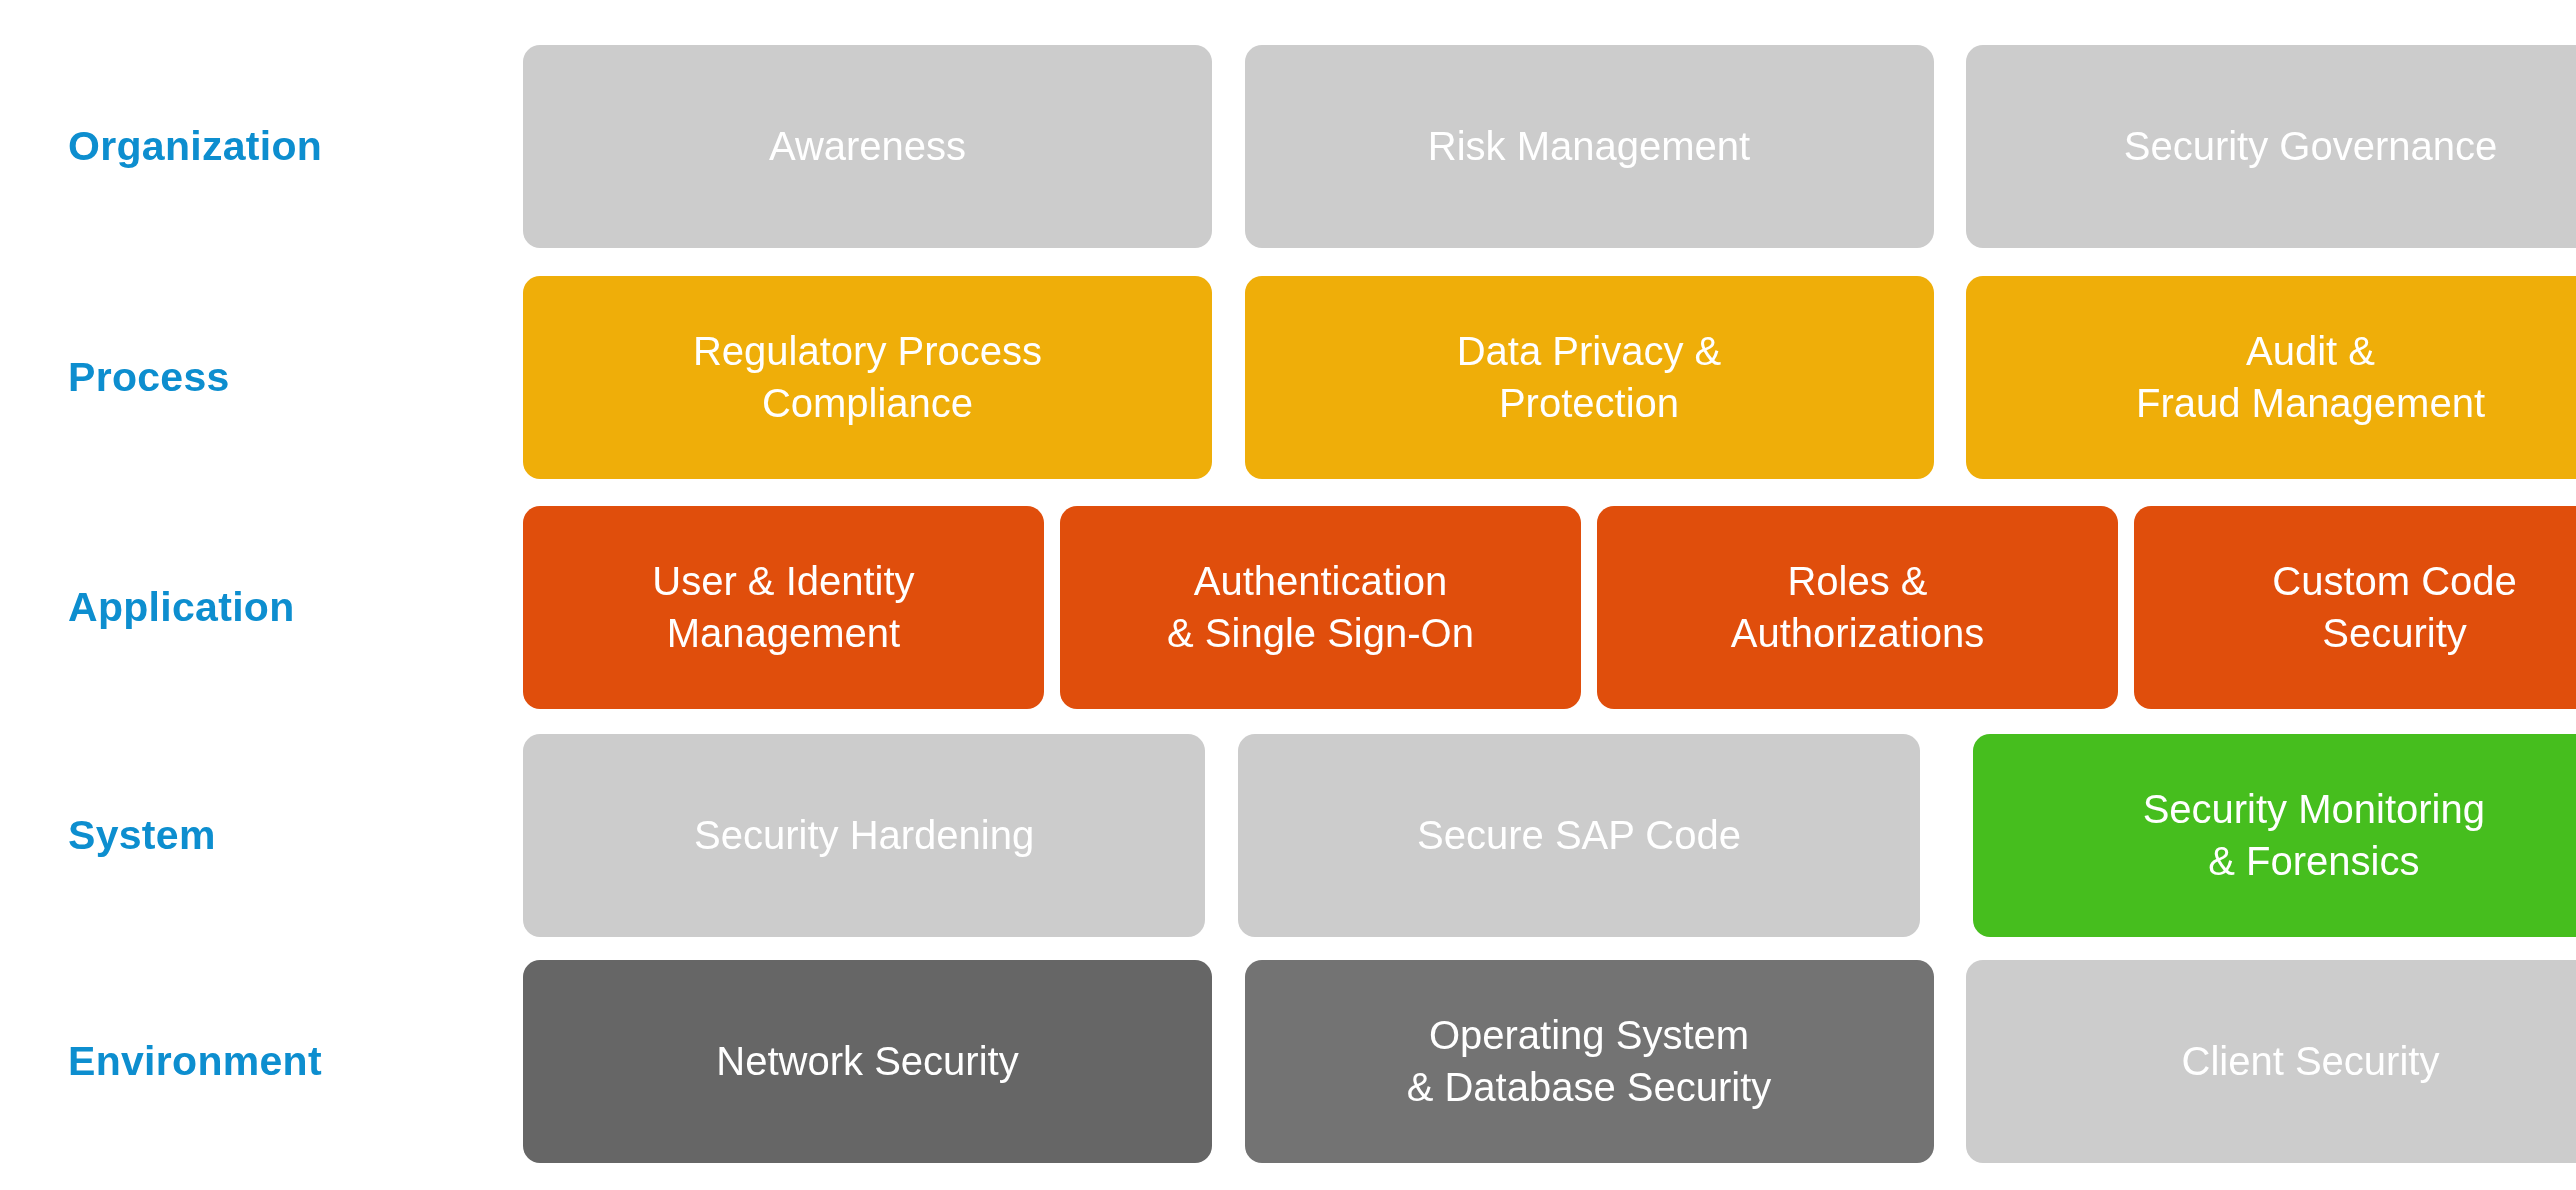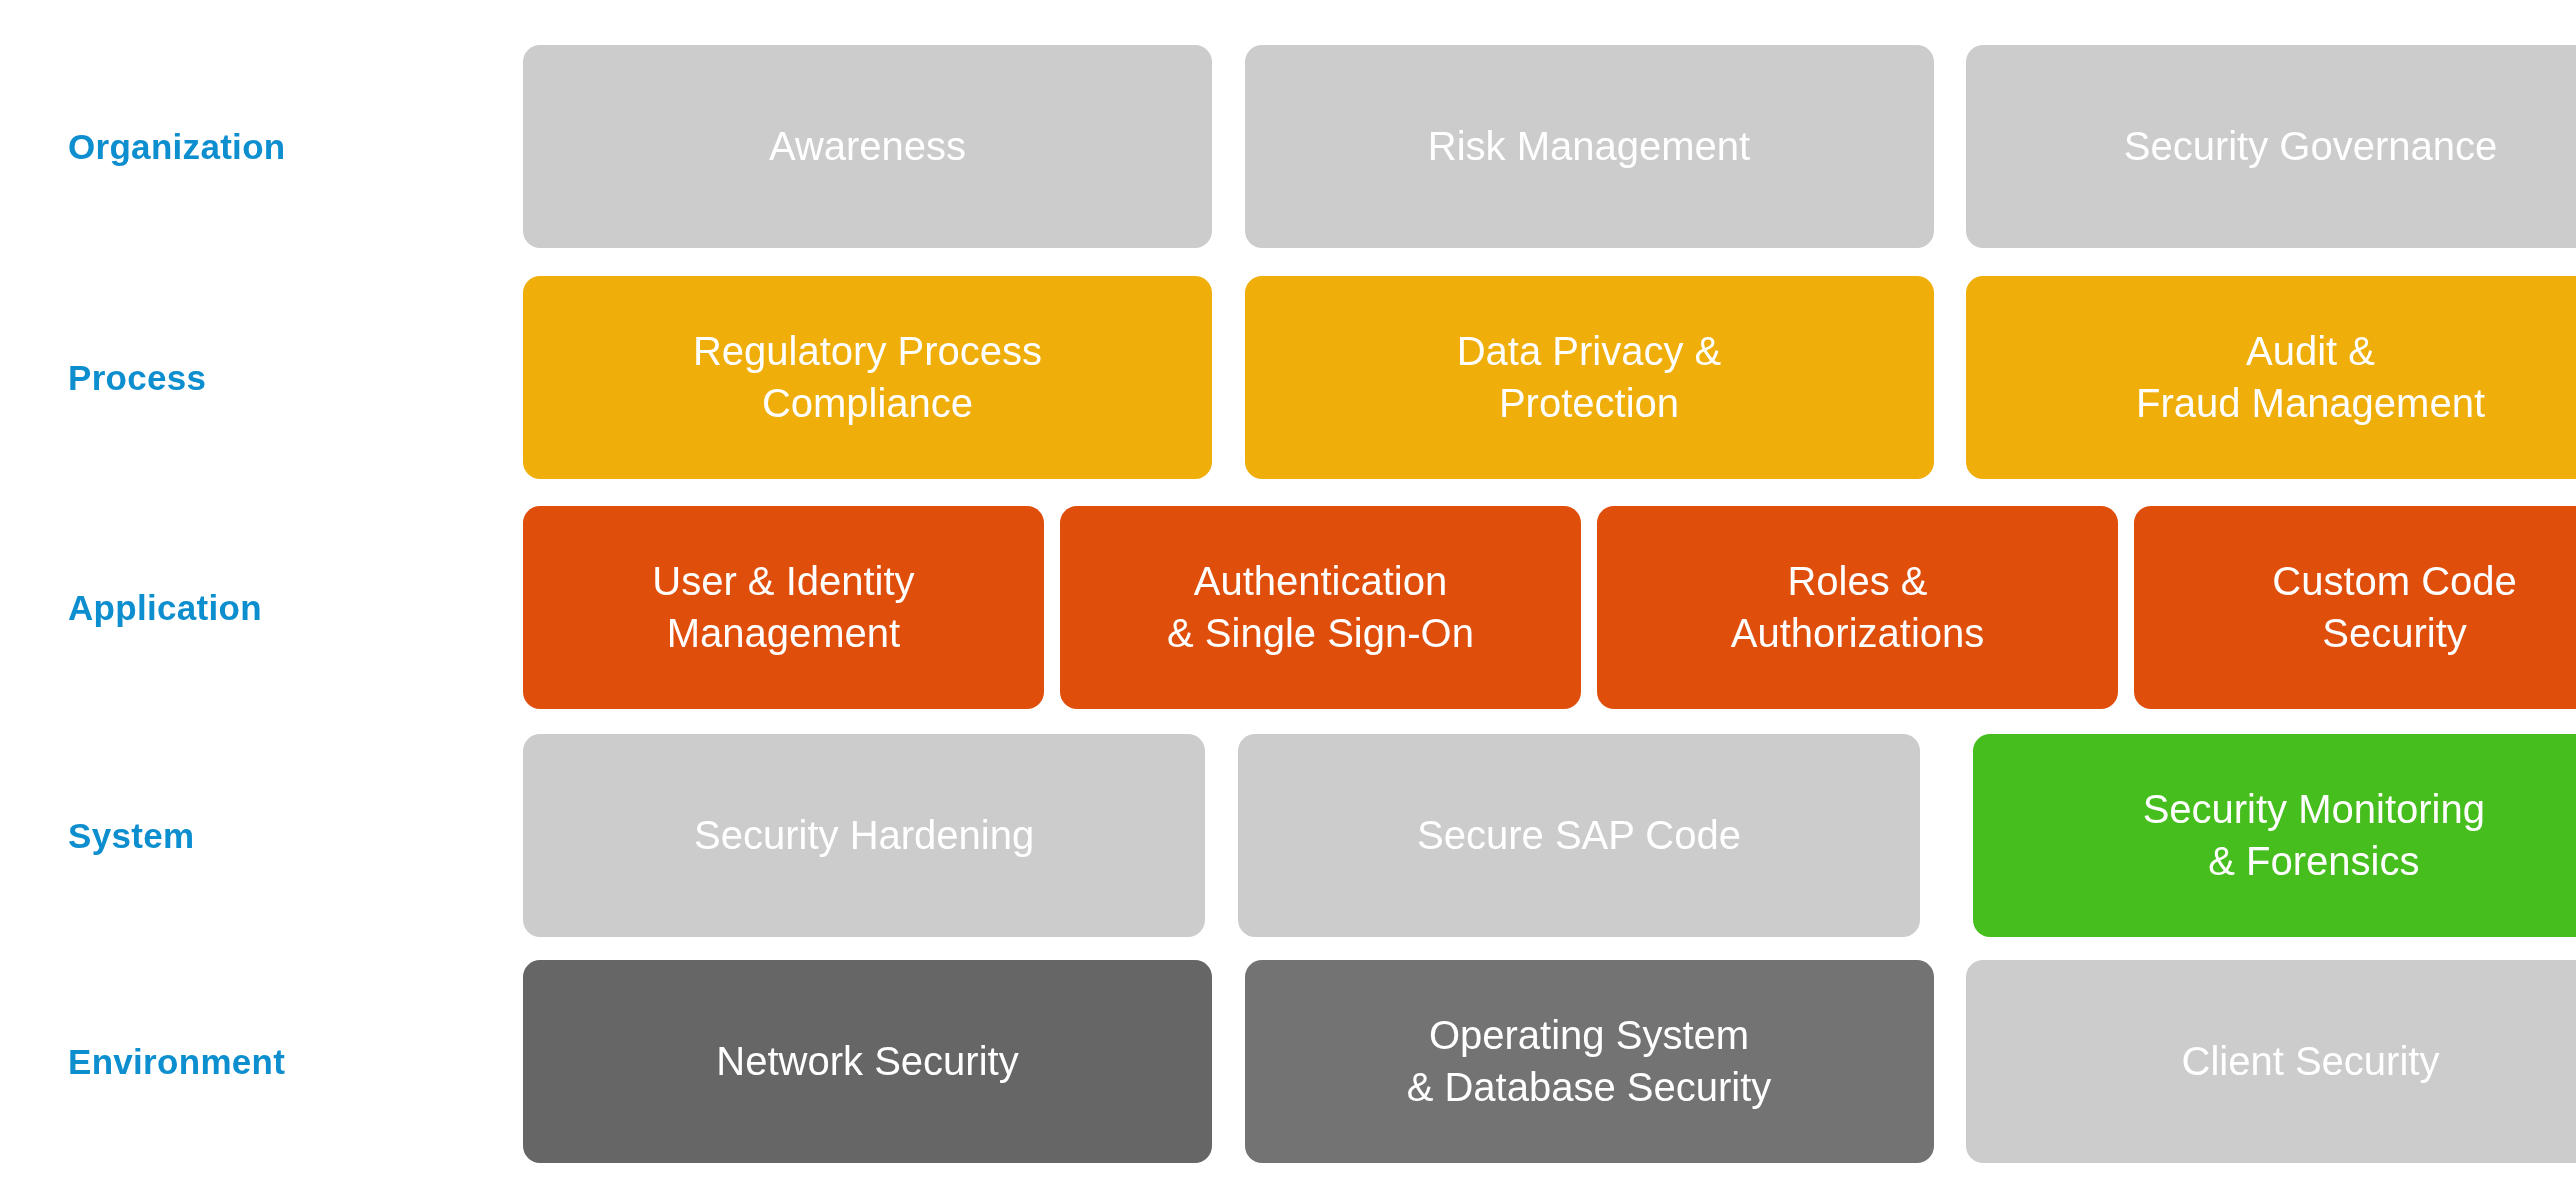--- a/index.html
+++ b/index.html
@@ -31,21 +31,21 @@
     height: 203px;
   }
 
   .layer-label {
     position: absolute;
     left: 68px;
     top: 0;
     height: 203px;
     display: flex;
     align-items: center;
-    font-size: 35px;
+    font-size: 41px;
     font-weight: bold;
     color: #0d8ecf;
     letter-spacing: 0.3px;
     white-space: nowrap;
     line-height: 1;
   }
 
   .card-track {
     position: absolute;
     left: 523px;

